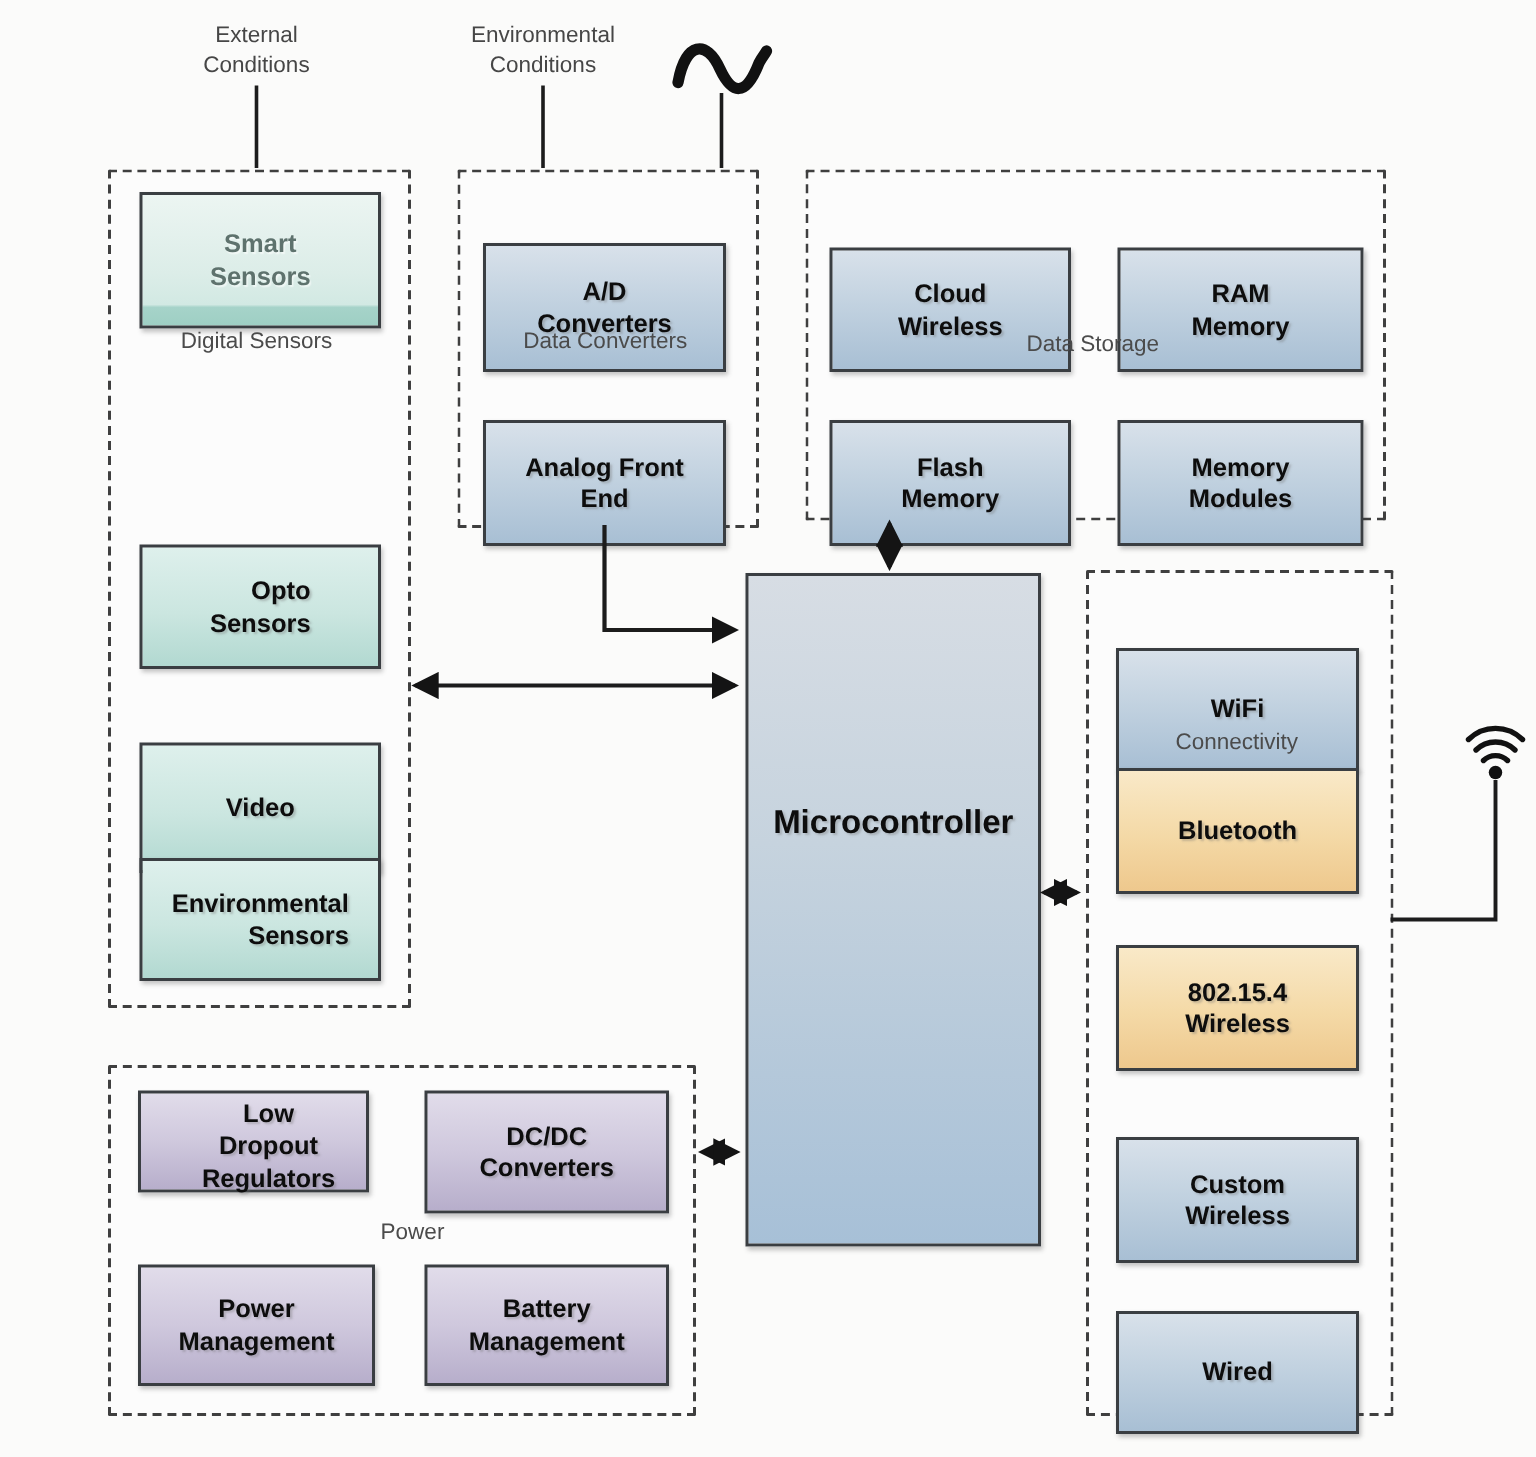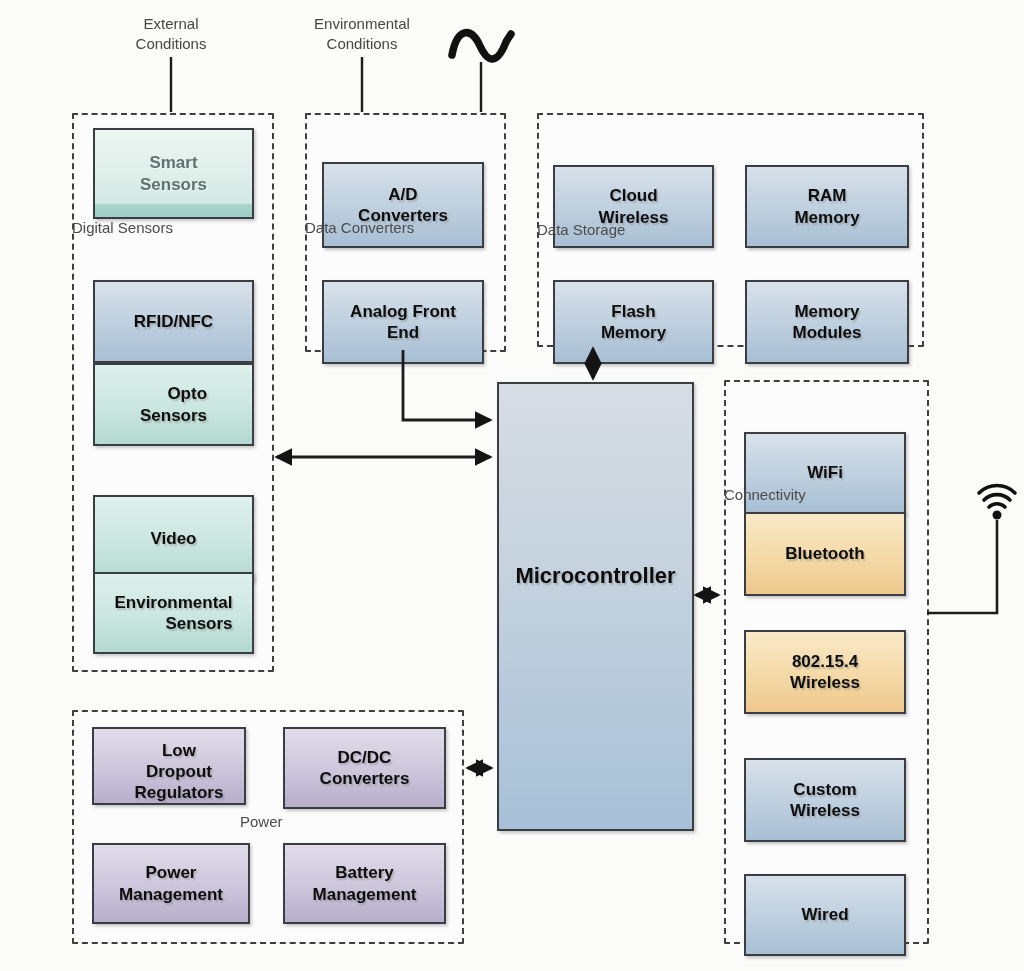--- a/index.html
+++ b/index.html
@@ -29,50 +29,47 @@
   .purple{background:linear-gradient(180deg,#e1dcea 0%,#cfc8dd 50%,#b7aecb 100%);}
   .smart{
     background:linear-gradient(180deg,#ecf5f2 0%,#dcEDe8 60%,#d2e9e3 84%,#a6d3c9 86%,#9ecfc4 100%);
     background:linear-gradient(180deg,#ecf5f2 0%,#dcede8 60%,#d2e9e3 84%,#a6d3c9 86%,#9ecfc4 100%);
     color:#5e726d;text-shadow:1px 1px 1px rgba(255,255,255,0.6);
   }
   .mcu{
     background:linear-gradient(180deg,#d7dde4 0%,#c6d3de 40%,#a7c0d7 100%);
     align-items:flex-start;font-size:22px;
   }
-  .mcu span{position:absolute;top:150px;left:0;right:0;margin-top:28px;}
+  .mcu span{position:absolute;top:150px;left:0;right:0;}
   
   .note{
     position:absolute;color:#464646;font-size:15px;line-height:1.3;
     text-align:center;white-space:pre-line;
   }
   .seclabel{
-    position:absolute;color:#4b4b4b;font-size:15px;text-align:left;
+    position:absolute;color:#4b4b4b;font-size:15px;text-align:center;
   }
   svg.overlay{position:absolute;left:0;top:0;pointer-events:none;}
 </style>
 </head>
 <body>
 
 <div class="stage">
 
   <div class="note" style="left:106px;top:14px;width:130px;">External
 Conditions</div>
   <div class="note" style="left:297px;top:14px;width:130px;">Environmental
 Conditions</div>
 
   <div class="group" style="left:72px;top:113px;width:198px;height:555px;"></div>
   <div class="box smart" style="left:93px;top:128px;width:157px;height:87px;">
     <span>Smart
 Sensors</span>
   </div>
   <div class="seclabel" style="left:72px;top:219px;width:198px;">Digital Sensors</div>
-  <div class="box blue" style="left:93px;top:248px;width:157px;height:79px;">
-    <span>RFID/NFC</span>
-  </div>
   <div class="box teal" style="left:93px;top:363px;width:157px;height:79px;">
     <span>Opto
 Sensors</span>
   </div>
   <div class="box teal" style="left:93px;top:455px;width:157px;height:83px;margin-top:40px;">
     <span>Video</span>
   </div>
   <div class="box teal" style="left:93px;top:572px;width:157px;height:78px;">
     <span>Environmental
 Sensors</span>
@@ -126,21 +123,21 @@
   </div>
   <div class="box blue" style="left:744px;top:726px;width:158px;height:80px;">
     <span>Custom
 Wireless</span>
   </div>
   <div class="box blue" style="left:744px;top:842px;width:158px;height:78px;">
     <span>Wired</span>
   </div>
 
   <div class="group" style="left:72px;top:710px;width:388px;height:230px;"></div>
-  <div class="box purple" style="left:92px;top:727px;width:154px;height:78px;align-items:flex-end;padding-top:6px;box-sizing:border-box;padding-left:20px;">
+  <div class="box purple" style="left:92px;top:727px;width:154px;height:68px;align-items:center;padding-top:6px;box-sizing:border-box;padding-left:20px;">
     <span>Low
 Dropout
 Regulators</span>
   </div>
   <div class="box purple" style="left:283px;top:727px;width:159px;height:78px;">
     <span>DC/DC
 Converters</span>
   </div>
   <div class="seclabel" style="left:240px;top:813px;width:70px;">Power</div>
   <div class="box purple" style="left:92px;top:843px;width:154px;height:77px;">

